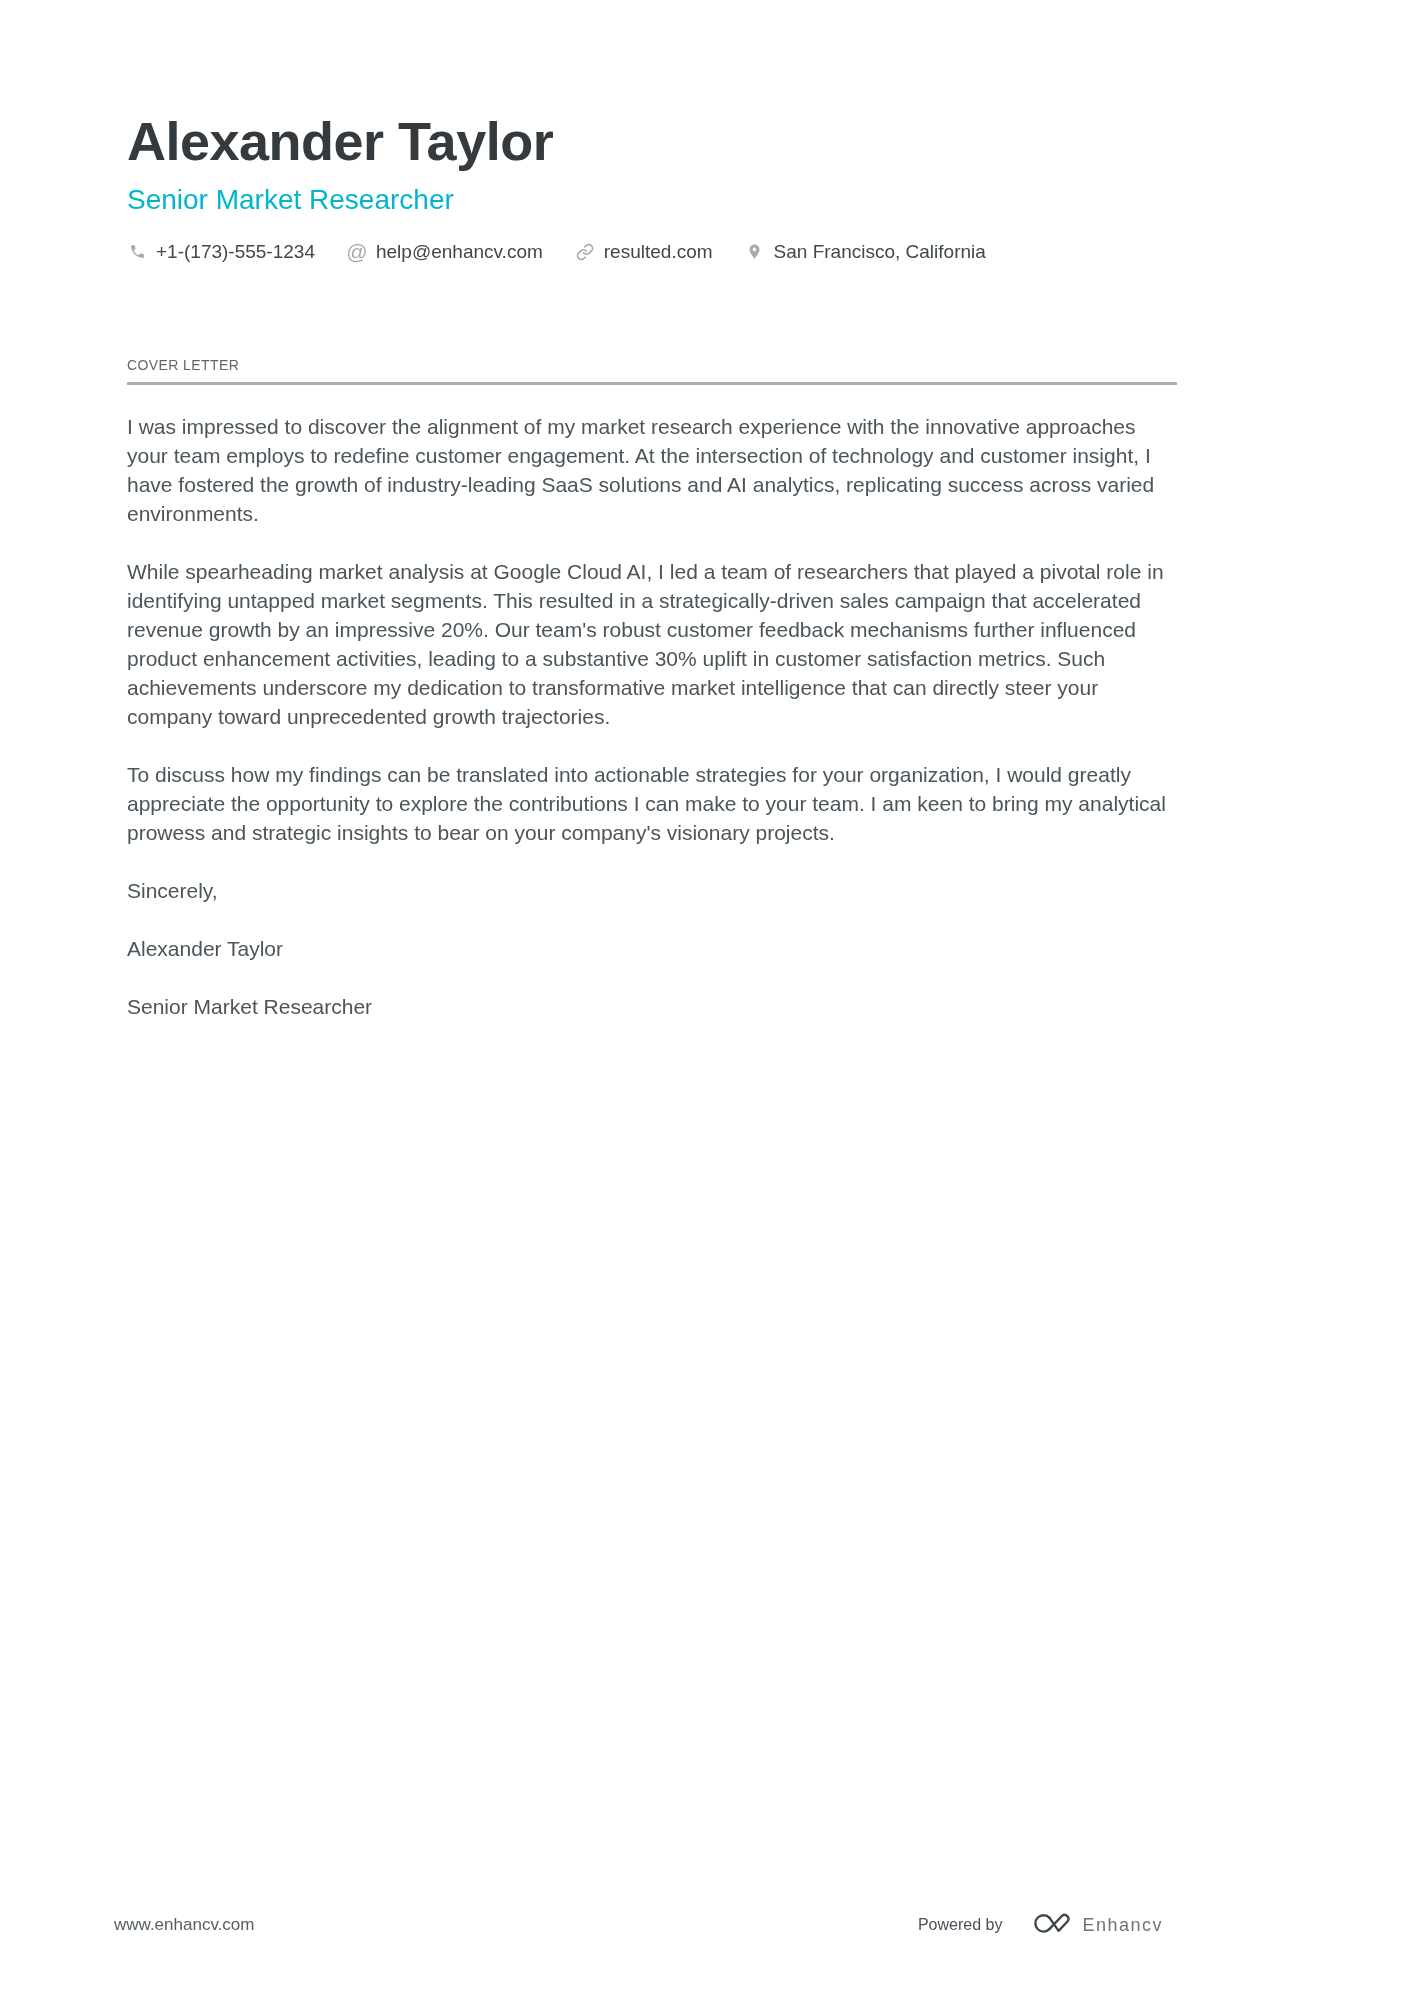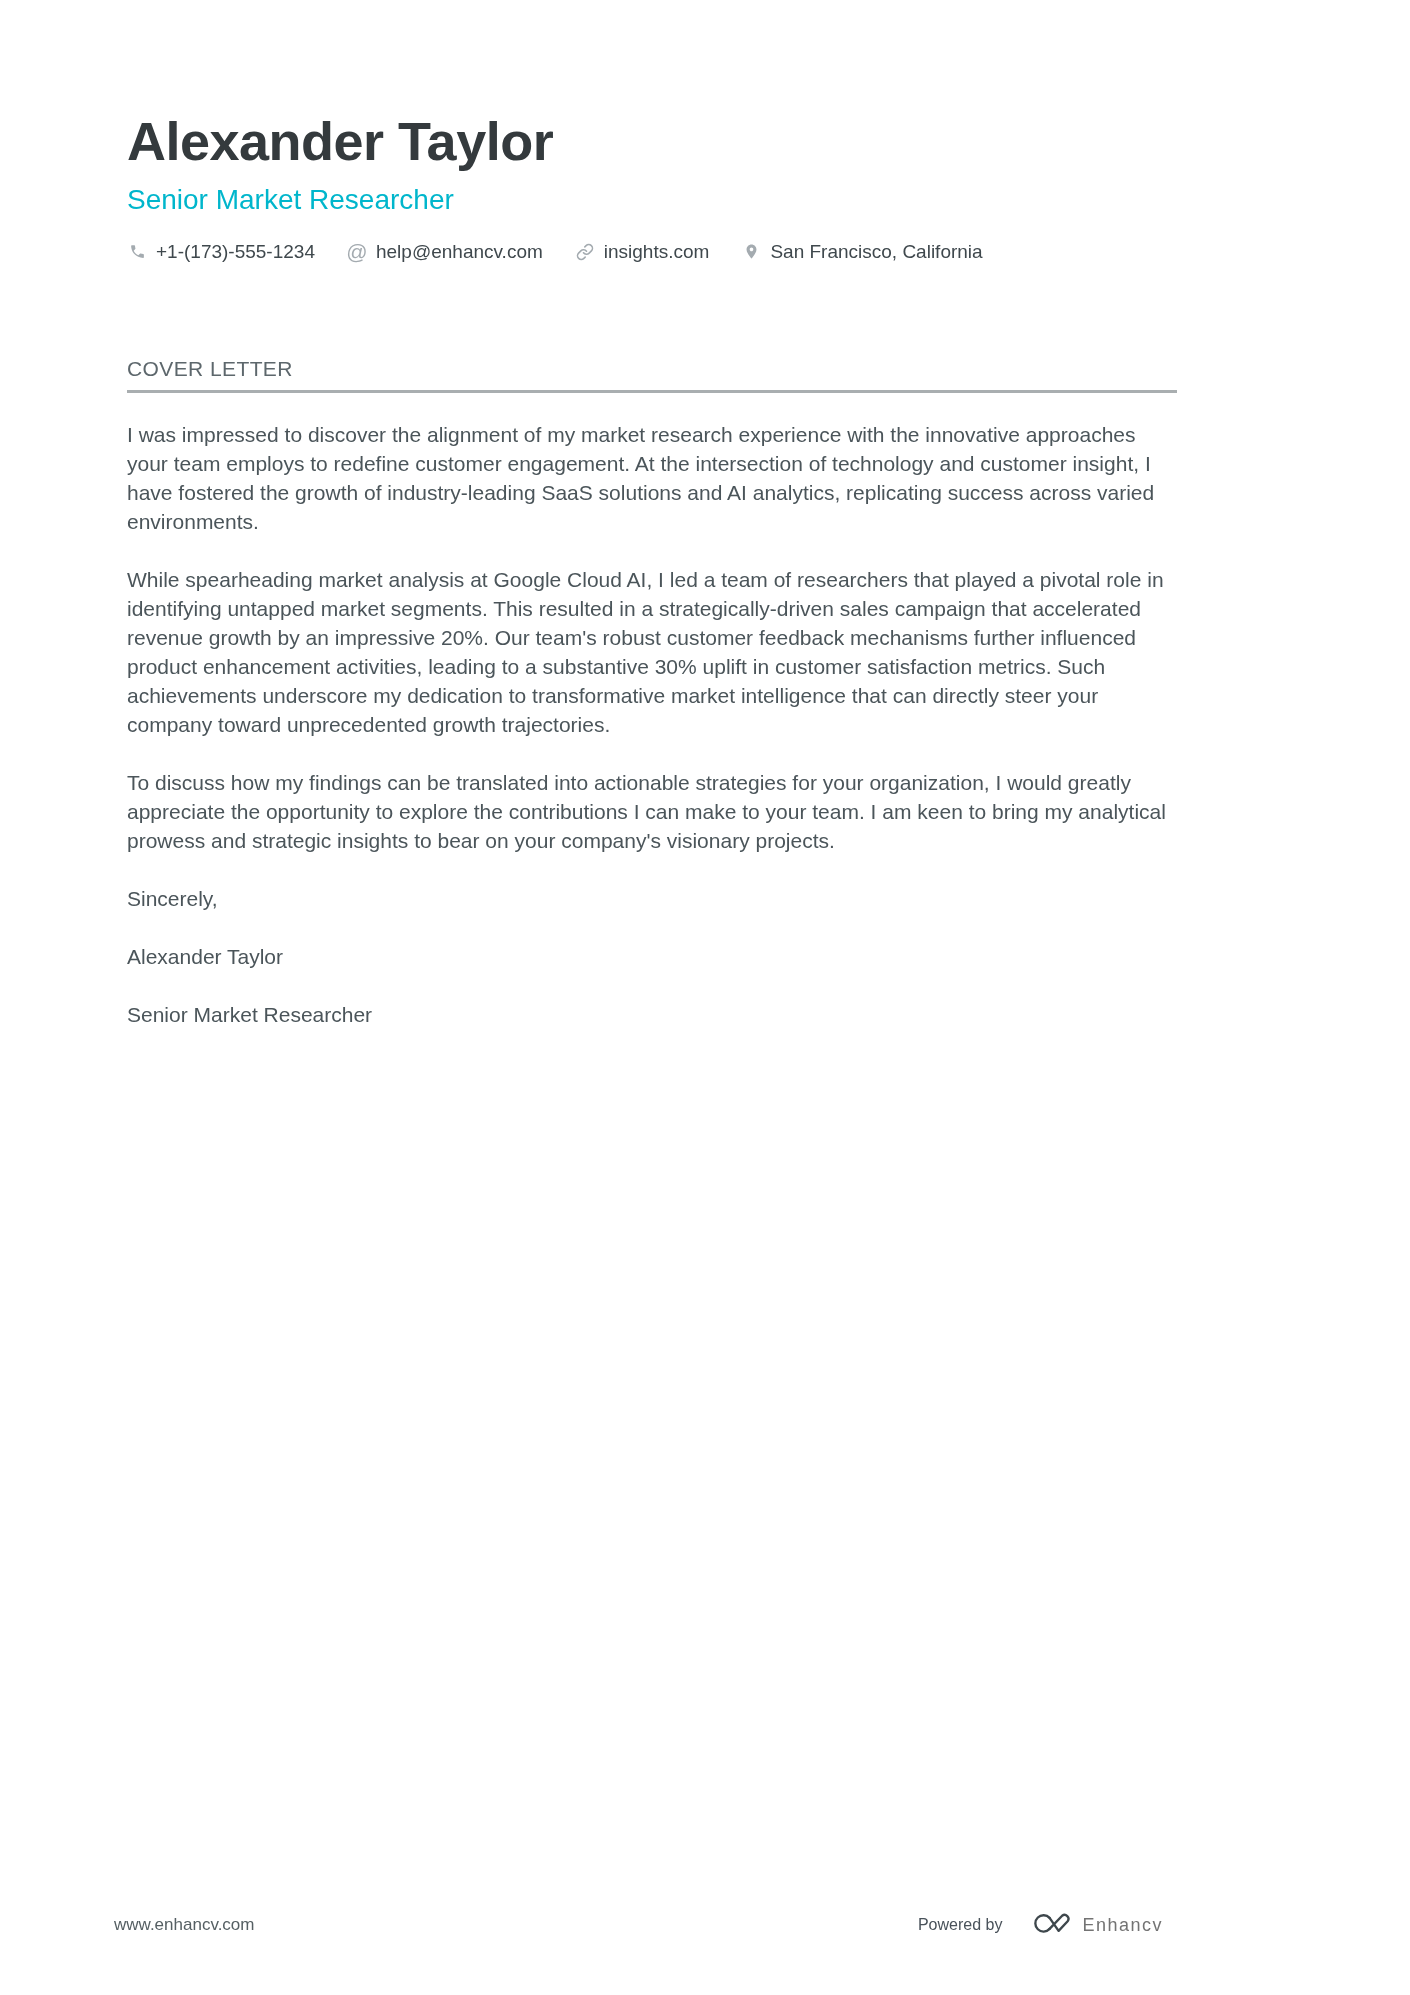--- a/index.html
+++ b/index.html
@@ -55,21 +55,21 @@
     color: #a4abb0;
   }
   .cicon svg { display: block; }
   .at-glyph {
     font-size: 21px;
     color: #a4abb0;
     line-height: 1;
   }
   .section { margin-top: 94px; }
   .section-heading {
-    font-size: 21px;
+    font-size: 14px;
     font-weight: 400;
     letter-spacing: 0.4px;
     color: #5d676c;
   }
   .section-divider {
     margin-top: 9px;
     border: none;
     border-top: 3px solid #a9aeb0;
   }
   .letter-body {
@@ -140,21 +140,21 @@
         <span class="cicon at-glyph">@</span>
         <span>help@enhancv.com</span>
       </div>
       <div class="contact-item">
         <span class="cicon">
           <svg width="18" height="18" viewBox="0 0 24 24" fill="none" stroke="currentColor" stroke-width="2.1" stroke-linecap="round" stroke-linejoin="round">
               <path d="M10 13a5 5 0 0 0 7.54.54l3-3a5 5 0 0 0-7.07-7.07l-1.72 1.71"></path>
               <path d="M14 11a5 5 0 0 0-7.54-.54l-3 3a5 5 0 0 0 7.07 7.07l1.71-1.71"></path>
             </svg>
         </span>
-        <span>insights.com</span>
+        <span>resulted.com</span>
       </div>
       <div class="contact-item">
         <span class="cicon">
           <svg width="17" height="17" viewBox="0 0 24 24" fill="currentColor">
               <path d="M12 2C8.13 2 5 5.13 5 9c0 5.25 7 13 7 13s7-7.75 7-13c0-3.87-3.13-7-7-7zm0 9.5c-1.38 0-2.5-1.12-2.5-2.5s1.12-2.5 2.5-2.5 2.5 1.12 2.5 2.5-1.12 2.5-2.5 2.5z"></path>
             </svg>
         </span>
         <span>San Francisco, California</span>
       </div>
     </div>

